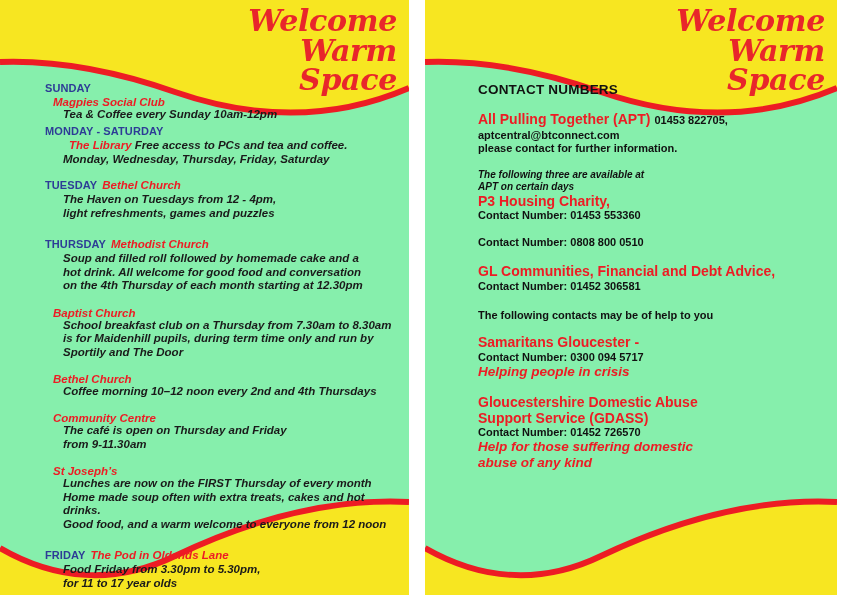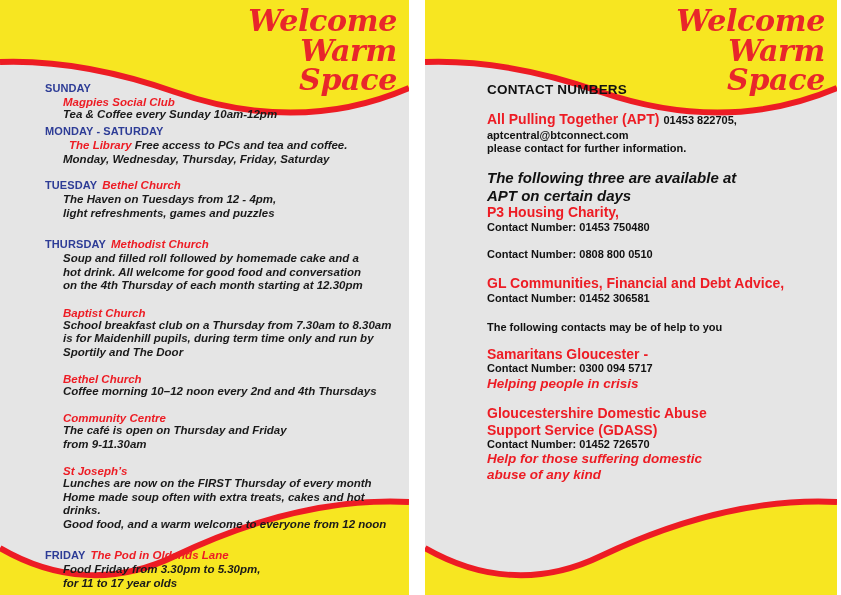--- a/index.html
+++ b/index.html
@@ -20,21 +20,21 @@
     inset: 0;
     display: flex;
     background: #ffffff;
   }
 
   
   .panel {
     position: relative;
     height: 595px;
     overflow: hidden;
-    background: #e5e5e5;
+    background: #86efac;
   }
   .panel-left  { width: 409px; }
   .panel-gap   { width: 16px; background: #ffffff; }
   .panel-right { width: 412px; }
 
   .panel-bg {
     position: absolute;
     inset: 0;
     width: 100%;
     height: 100%;
@@ -84,21 +84,21 @@
     font-size: 11.5px;
     display: inline;
     margin-left: 5px;
     font-family: "Liberation Sans", sans-serif;
   }
   .venue-block {
     color: #ED1C24;
     font-weight: bold;
     font-style: italic;
     font-size: 11.5px;
-    margin-left: 18px;
+    margin-left: 8px;
     font-family: "Liberation Sans", sans-serif;
   }
   .venue-run-in {
     color: #ED1C24;
     font-weight: bold;
     font-style: italic;
     font-size: 11.5px;
     font-family: "Liberation Sans", sans-serif;
   }
   .body-line {
@@ -110,21 +110,21 @@
     margin-left: 18px;
     font-family: "Liberation Sans", sans-serif;
   }
   .body-line.run { margin-left: 24px; }
   .spacer-sm { height: 9px; }
   .spacer-md { height: 14px; }
 
   
   .right-content {
     position: absolute;
-    left: 62px;
+    left: 53px;
     top: 82px;
     width: 350px;
     z-index: 4;
   }
   .r-title {
     color: #111111;
     font-weight: bold;
     font-size: 13.5px;
     letter-spacing: 0.2px;
     margin-bottom: 13px;
@@ -149,21 +149,21 @@
     color: #111111;
     font-weight: bold;
     font-size: 11px;
     line-height: 1.2;
     font-family: "Liberation Sans", sans-serif;
   }
   .r-black-italic {
     color: #111111;
     font-weight: bold;
     font-style: italic;
-    font-size: 15px;
+    font-size: 10px;
     line-height: 1.18;
     font-family: "Liberation Sans", sans-serif;
   }
   .r-inline-row { line-height: 1.17; }
   .r-inline-row .r-red { display: inline; text-align: center; }
   .r-inline-row .r-black { display: inline; margin-left: 4px; }
   .gap-12 { height: 12px; }
   .gap-14 { height: 14px; }
   .gap-16 { height: 16px; }
 </style>
@@ -299,21 +299,21 @@
 
       <div class="gap-14"></div>
 
       <div>
         <div class="r-black-italic">The following three are available at</div>
         <div class="r-black-italic">APT on certain days</div>
       </div>
 
       <div>
         <div class="r-red">P3 Housing Charity,</div>
-        <div class="r-black">Contact Number: 01453 750480</div>
+        <div class="r-black">Contact Number: 01453 553360</div>
       </div>
 
       <div class="gap-14"></div>
 
       <div>
         <div class="r-black">Contact Number: 0808 800 0510</div>
       </div>
 
       <div class="gap-14"></div>
 

